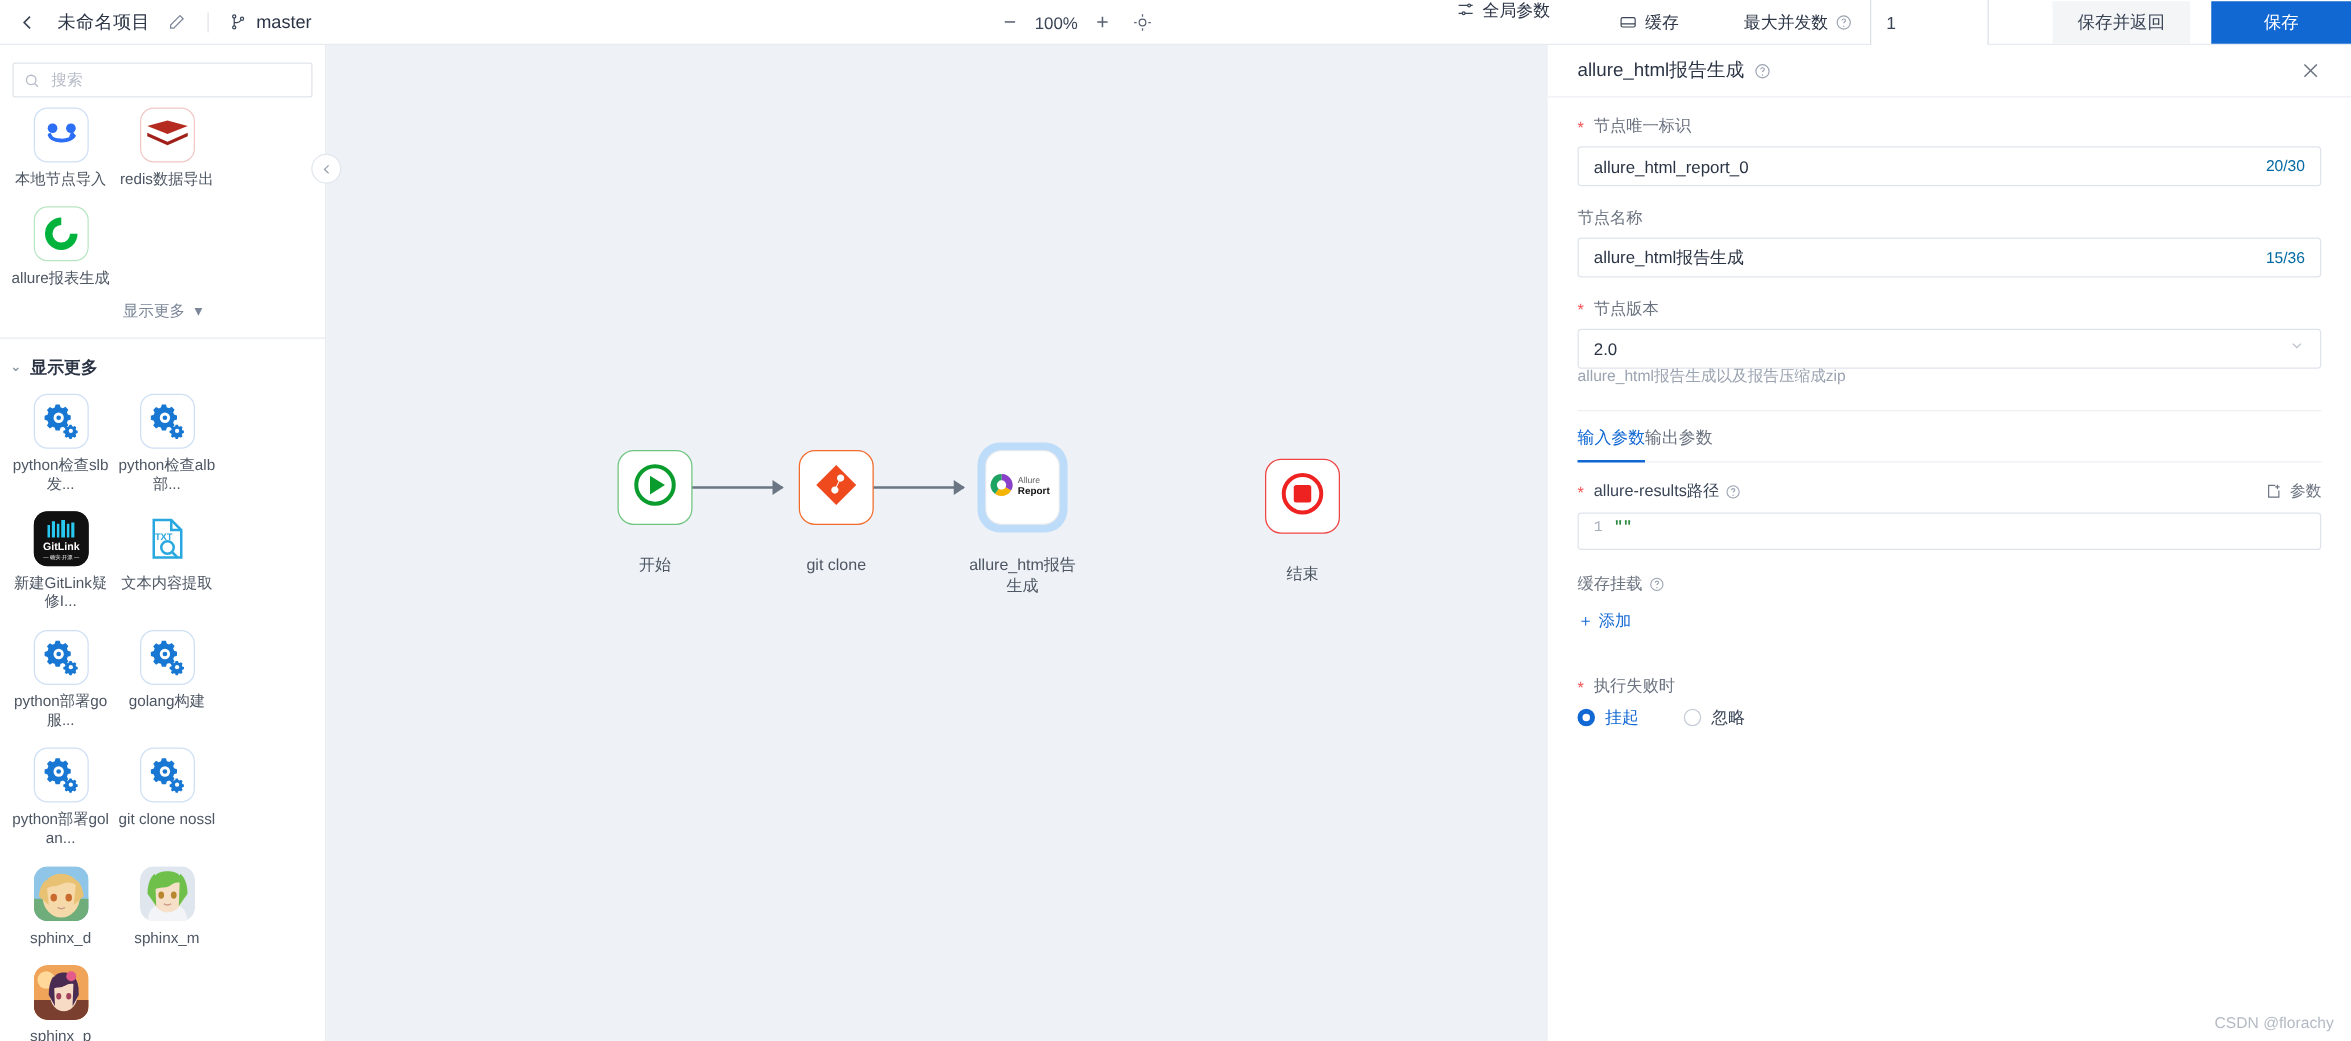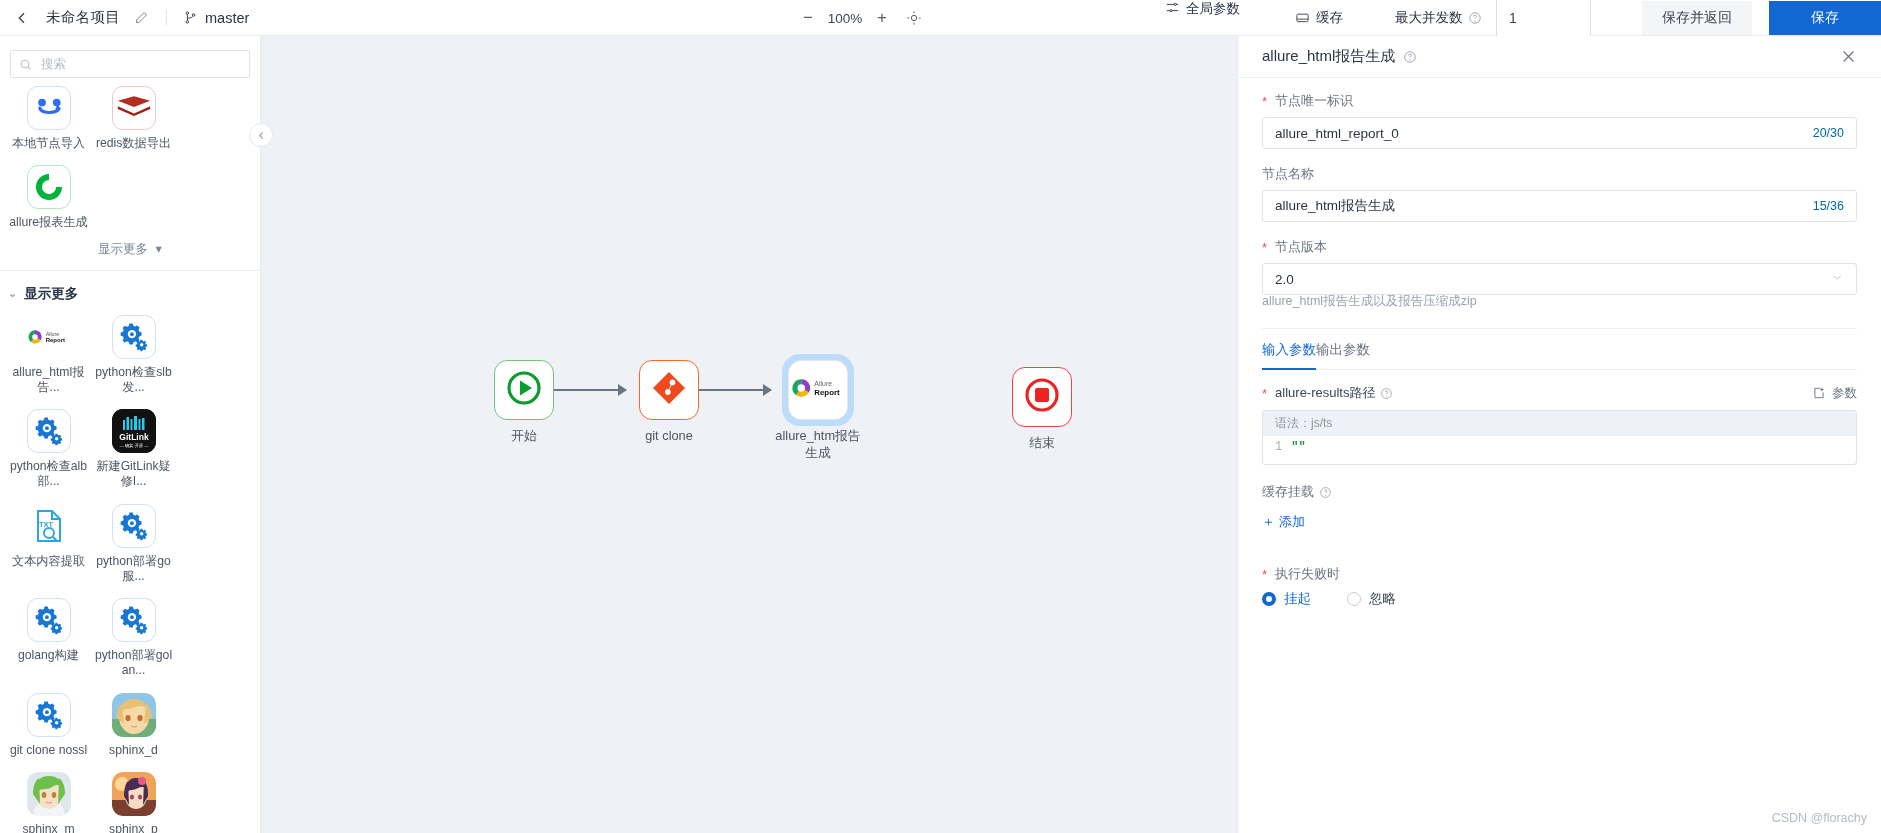--- a/index.html
+++ b/index.html
@@ -104,21 +104,21 @@
   .canvas {
     position:absolute; left:261px; top:36px; width:976px; height:797px;
     background:#eef1f6; overflow:hidden;
   }
   .flow-node { position:absolute; display:flex; flex-direction:column; align-items:center; cursor:pointer; }
   .fn-box {
     width: 60px; height: 60px; border-radius: 13px; background:#fff;
     display:flex; align-items:center; justify-content:center;
   }
   .fn-label {
-    margin-top: 8px; font-size: 12.8px; color:#4d5663; text-align:center;
+    margin-top: 24px; font-size: 12.8px; color:#4d5663; text-align:center;
     line-height:1.3; width: 90px;
   }
   .fn-sel-ring {
     position:absolute; left:-6px; top:-6px; width:72px; height:72px;
     border-radius:18px; background:#bcdcfa;
   }
   .edge { position:absolute; height:2px; background:#6b7685; }
   .arrow-head {
     position:absolute; width:0;height:0;
     border-left: 9px solid #6b7685;
@@ -311,34 +311,20 @@
 
     <div class="divider"></div>
 
     <div class="section-hd">
       <span style="color:#8c95a3;font-size:11px">⌄</span>
       <span>显示更多</span>
     </div>
 
     <div class="grid">
 
-      <div class="node-cell">
-        <div class="node-ico">
-          <svg width="62" height="26" viewBox="0 0 66 26">
-            <circle cx="12" cy="13" r="10" fill="#e8e8e8"></circle>
-            <path d="M12 3a10 10 0 0 1 8.6 15L12 13z" fill="#8b40c9"></path>
-            <path d="M20.6 18A10 10 0 0 1 6 20.6L12 13z" fill="#f4b400"></path>
-            <path d="M6 20.6A10 10 0 0 1 12 3v10z" fill="#1ea362"></path>
-            <circle cx="12" cy="13" r="4.2" fill="#fff"></circle>
-            <text x="28" y="11" font-family="Liberation Sans, sans-serif" font-size="8" fill="#555">Allure</text>
-            <text x="28" y="21" font-family="Liberation Sans, sans-serif" font-size="9" font-weight="bold" fill="#111">Report</text>
-          </svg>
-        </div>
-        <div class="node-label">allure_html报告...</div>
-      </div>
 
       <div class="node-cell">
         <div class="node-ico bordered">
           <svg width="30" height="30" viewBox="0 0 32 32" fill="#1877d2">
             <path d="M13 2l1 3.1a8 8 0 0 1 2.3.9l2.7-1.5 3 3-1.5 2.7c.4.7.7 1.5.9 2.3l3.1 1v4.2l-3.1 1a8 8 0 0 1-.9 2.3l1.5 2.7-3 3-2.7-1.5a8 8 0 0 1-2.3.9l-1 3.1H8.8l-1-3.1a8 8 0 0 1-2.3-.9L2.8 27l-3-3 1.5-2.7A8 8 0 0 1 .4 19L-2.7 18v-4.2L.4 12.8c.2-.8.5-1.6.9-2.3L-.2 7.8l3-3 2.7 1.5A8 8 0 0 1 7.8 5.1L8.8 2z" transform="translate(4,0) scale(0.82)"></path>
             <circle cx="13.8" cy="13" r="4.4" fill="#fff"></circle>
             <circle cx="13.8" cy="13" r="2" fill="#1877d2"></circle>
             <g transform="translate(19,18) scale(0.45)">
               <path d="M13 2l1 3.1a8 8 0 0 1 2.3.9l2.7-1.5 3 3-1.5 2.7c.4.7.7 1.5.9 2.3l3.1 1v4.2l-3.1 1a8 8 0 0 1-.9 2.3l1.5 2.7-3 3-2.7-1.5a8 8 0 0 1-2.3.9l-1 3.1H8.8l-1-3.1a8 8 0 0 1-2.3-.9L2.8 27l-3-3 1.5-2.7A8 8 0 0 1 .4 19L-2.7 18v-4.2L.4 12.8c.2-.8.5-1.6.9-2.3L-.2 7.8l3-3 2.7 1.5A8 8 0 0 1 7.8 5.1L8.8 2z"></path>
               <circle cx="11.5" cy="14" r="4" fill="#fff"></circle>
@@ -680,21 +666,20 @@
             <svg width="14" height="14" viewBox="0 0 24 24" fill="none" stroke="currentColor" stroke-width="1.6">
                 <path d="M14 4H5v16h14v-9"></path>
                 <path d="M17 3v6M14 6h6"></path>
               </svg>
           </span>
           <span>参数</span>
         </div>
       </div>
 
       <div class="code-box">
-        <div class="code-hdr">语法：js/ts</div>
         <div class="code-line">
           <span class="ln">1</span><span class="str">""</span>
         </div>
       </div>
 
       <div class="field-label" style="margin-top:18px">
         <span>缓存挂载</span>
         <span class="help-ic">
           <svg width="13" height="13" viewBox="0 0 24 24" fill="none" stroke="currentColor" stroke-width="1.6">
               <circle cx="12" cy="12" r="9"></circle>

